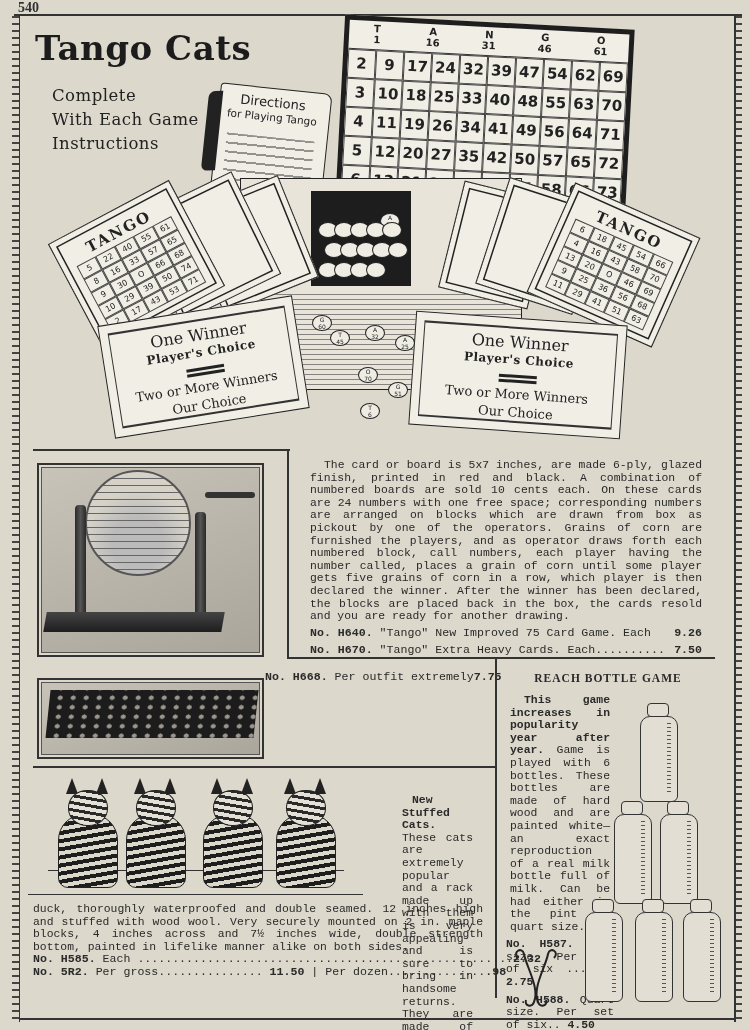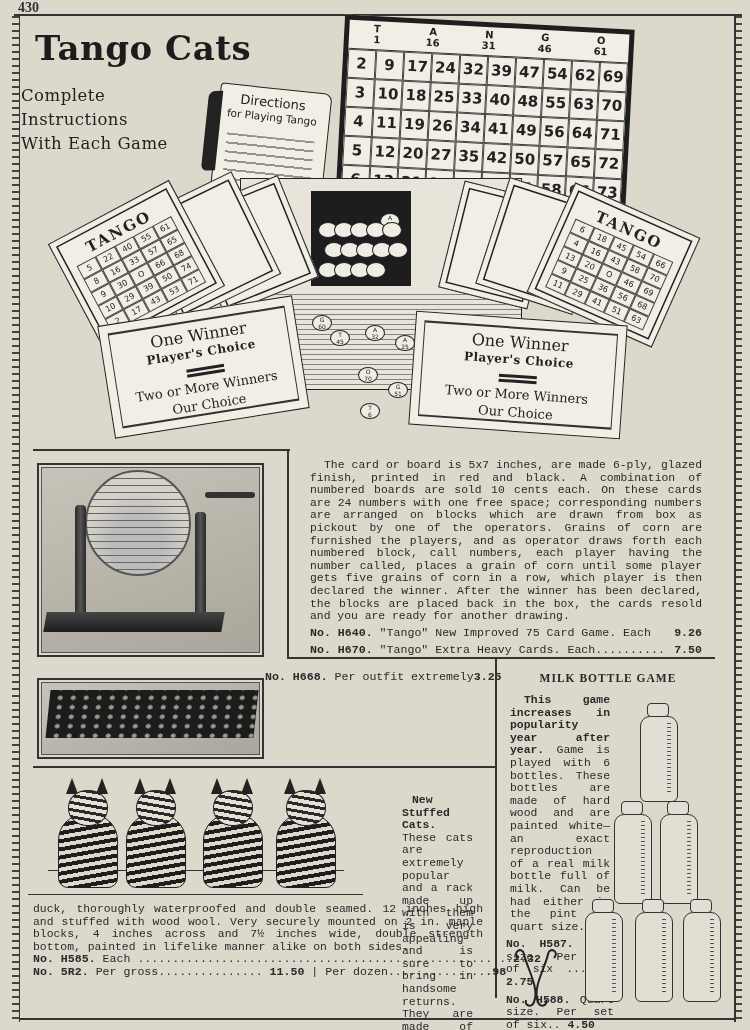--- a/index.html
+++ b/index.html
@@ -13,21 +13,21 @@
   .top-rule { position: absolute; left: 14px; right: 8px; top: 14px; height: 2px; background: #333; }
   .left-border { position: absolute; left: 12px; top: 16px; bottom: 8px; width: 8px;
     background: repeating-linear-gradient(to bottom, #444 0 2px, transparent 2px 7px); }
   .left-border::after { content: ""; position: absolute; right: 0; top: 0; bottom: 0; width: 1.5px; background: #333; }
   .right-border { position: absolute; right: 8px; top: 16px; bottom: 8px; width: 8px;
     background: repeating-linear-gradient(to bottom, #444 0 2px, transparent 2px 7px); }
   .right-border::before { content: ""; position: absolute; left: 0; top: 0; bottom: 0; width: 1.5px; background: #333; }
   .bottom-rule { position: absolute; left: 20px; right: 16px; bottom: 10px; height: 2px; background: #333; }
 
   .title { position: absolute; left: 35px; top: 28px; font-family: "DejaVu Serif", serif; font-weight: bold; font-size: 34px; color: #1c1c1c; letter-spacing: 0.5px; }
-  .subtitle { position: absolute; left: 21px; top: 84px; font-family: "DejaVu Serif", serif; font-size: 16.5px; line-height: 24px; color: #222; letter-spacing: 0.5px; }
+  .subtitle { position: absolute; left: 52px; top: 84px; font-family: "DejaVu Serif", serif; font-size: 16.5px; line-height: 24px; color: #222; letter-spacing: 0.5px; }
   .directions { position: absolute; left: 215px; top: 88px; width: 110px; height: 110px; background: #f1eee6; border: 1.5px solid #222; transform: rotate(6deg); border-radius: 4px 8px 2px 2px; }
   .directions::before { content:""; position:absolute; left:-12px; top:8px; width:14px; height:80px; background:#222; transform: skewY(-8deg); border-radius: 6px 0 0 6px; }
   .directions .d1 { position:absolute; left: 20px; top: 6px; font-family: "DejaVu Sans", sans-serif; font-size: 13px; }
   .directions .d2 { position:absolute; left: 8px; top: 22px; font-family: "DejaVu Sans", sans-serif; font-size: 10.5px; }
   .directions .lines { position:absolute; left:10px; top:48px; width:88px; height:52px;
     background: repeating-linear-gradient(to bottom, #555 0 2px, transparent 2px 9px); opacity: 0.6; }
 
   .big-card { position: absolute; left: 340px; top: 22px; width: 280px; height: 178px; background: #f1eee6; border: 5px solid #1e1e1e; transform: rotate(3deg); overflow: hidden; }
   .big-card .hdr { display: grid; grid-template-columns: repeat(5, 1fr); text-align: center; font-family: "DejaVu Sans", sans-serif; font-weight: bold; font-size: 10px; line-height: 11px; border-bottom: 1px solid #333; height: 26px; padding-top: 2px; }
   .big-card .grid { display: grid; grid-template-columns: repeat(10, 1fr); }
@@ -81,31 +81,31 @@
   .bottle { position: absolute; width: 36px; border: 1.5px solid #333; border-radius: 10px 10px 6px 6px; background: #e2ded4; }
   .bottle::before { content: ""; position: absolute; left: 6px; top: -14px; width: 20px; height: 12px; border: 1.5px solid #333; border-radius: 4px; background: #e2ded4; }
   .bottle::after { content: ""; position: absolute; right: 6px; top: 6px; bottom: 6px; width: 4px;
     background: repeating-linear-gradient(to bottom, #555 0 1.5px, transparent 1.5px 4px); }
 
   .hook { position: absolute; left: 510px; top: 948px; width: 52px; height: 62px; }
 </style>
 </head>
 <body>
 
-<div class="page-num">430</div>
+<div class="page-num">540</div>
 <div class="top-rule"></div>
 <div class="left-border"></div>
 <div class="right-border"></div>
 <div class="bottom-rule"></div>
 
 <div class="title">Tango Cats</div>
 <div class="subtitle">
   <div>Complete</div>
+  <div>With Each Game</div>
   <div>Instructions</div>
-  <div>With Each Game</div>
 </div>
 
 <div>
   <div class="directions">
     <span class="d1">Directions</span>
     <span class="d2">for Playing Tango</span>
     <div class="lines"></div>
   </div>
 
   <div class="big-card">
@@ -346,29 +346,29 @@
     <span class="b">7.50</span>
   </div>
 </div>
 
 <div class="photo" style="left:37px; top:678px; width:223px; height:77px;"></div>
 <div class="keno-board"></div>
 
 <div class="body-text" style="left:265px; top:668px; width:222px;">
   <div class="price-line" style="margin-top:3px">
     <span><span class="b">No. H668.</span> <span>Per outfit extremely</span></span>
-    <span class="b">3.25</span>
+    <span class="b">7.75</span>
   </div>
 </div>
 
 <div class="hr" style="left:33px; top:766px; width:462px;"></div>
 <div class="vr" style="left:495px; top:658px; height:340px;"></div>
 
 <div class="body-text" style="left:508px; top:672px; width:200px; text-align:left;">
-  <div class="b" style="text-align:center; font-family:'Liberation Serif',serif; font-size:11.5px; letter-spacing:1px;">MILK BOTTLE GAME</div>
+  <div class="b" style="text-align:center; font-family:'Liberation Serif',serif; font-size:11.5px; letter-spacing:1px;">REACH BOTTLE GAME</div>
 </div>
 <div class="body-text" style="left:506px; top:690px; width:108px;">
   <p style="margin:4px"><span class="b">This game increases in popularity year after year.</span> <span>Game is played with 6 bottles. These bottles are made of hard wood and are painted white—an exact reproduction of a real milk bottle full of milk. Can be had either in the pint or quart size.</span></p>
   <div style="margin-top:5px">
     <span class="b">No. H587.</span>
     <span>Pint size. Per set of six .......</span>
     <span class="b">2.75</span>
   </div>
   <div style="margin-top:5px">
     <span class="b">No. H588.</span>

